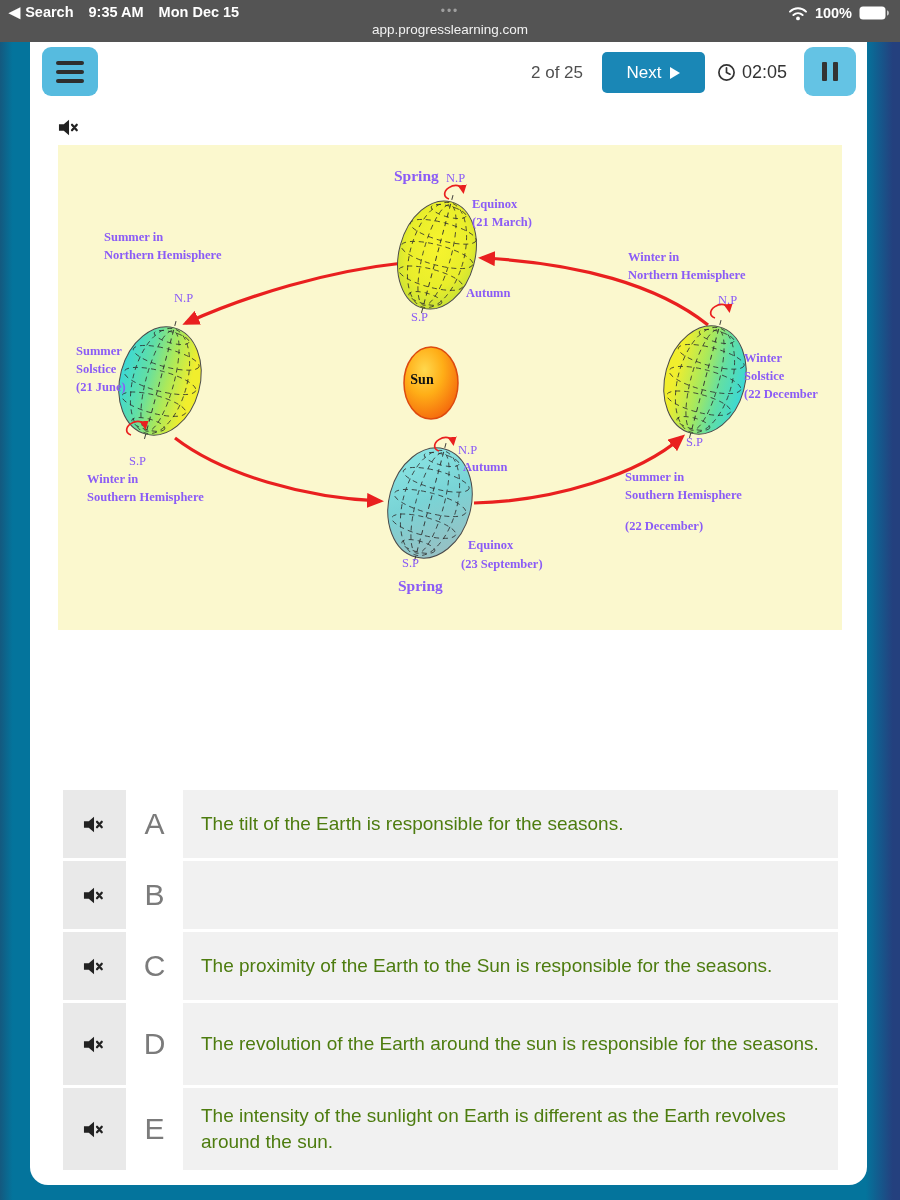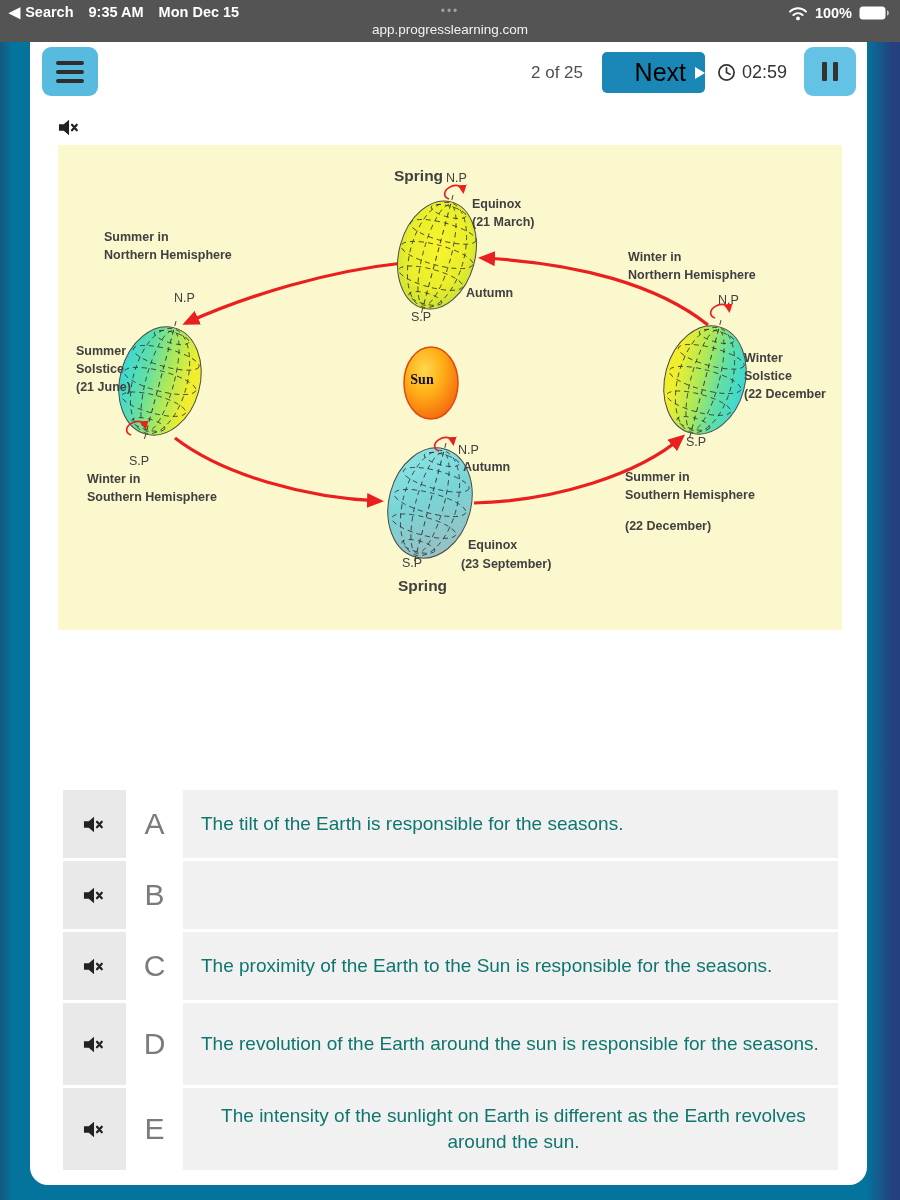--- a/index.html
+++ b/index.html
@@ -15,46 +15,46 @@
   .sb-dots { position:absolute; top:4px; left:50%; transform:translateX(-50%); color:#9f9f9f; font-size:12px; letter-spacing:2px; }
   .sb-right { position:absolute; right:10px; top:5px; display:flex; align-items:center; gap:7px; font-size:14.5px; font-weight:600; }
   .sb-url { position:absolute; top:22px; left:0; width:100%; text-align:center; font-size:13.5px; color:#f2f2f2; }
   
   .card { position:absolute; left:30px; top:42px; width:837px; height:1143px; background:#fff; border-radius:0 0 18px 18px; }
   .menu-btn { position:absolute; left:12px; top:5px; width:56px; height:49px; background:#56bbdf; border-radius:9px;
     display:flex; flex-direction:column; justify-content:center; align-items:center; gap:5px; cursor:pointer; }
   .menu-btn .bar { width:28px; height:4px; background:#2e2e2e; border-radius:2px; }
   .progress { position:absolute; left:487px; top:21px; width:80px; text-align:center; font-size:17px; color:#4f4f4f; }
   .next-btn { position:absolute; left:572px; top:10px; width:103px; height:41px; background:#1a87b6; border-radius:5px;
-    color:#000000; font-size:25px; display:flex; align-items:center; justify-content:flex-end; gap:9px; cursor:pointer; }
+    color:#ffffff; font-size:17px; display:flex; align-items:center; justify-content:center; gap:9px; cursor:pointer; }
   .play-tri { width:0; height:0; border-left:10px solid #fff; border-top:6px solid transparent; border-bottom:6px solid transparent; }
   .timer { position:absolute; left:687px; top:20px; display:flex; align-items:center; gap:6px; color:#333; font-size:18px; }
   .pause-btn { position:absolute; left:774px; top:5px; width:52px; height:49px; background:#64c3e4; border-radius:9px;
     display:flex; align-items:center; justify-content:center; gap:6px; cursor:pointer; }
   .pause-btn .pbar { width:5px; height:19px; background:#333; border-radius:1px; }
   .mute-top { position:absolute; left:28px; top:76px; cursor:pointer; }
   
   .diagram { position:absolute; left:28px; top:103px; width:784px; height:485px; background:#fbf8ce; }
   .diagram svg { position:absolute; left:0; top:0; }
   .orbit { fill:none; stroke:#e9201f; stroke-width:3.2px; }
   .grid ellipse { fill:none; stroke:#2e2e2e; stroke-width:.9px; stroke-dasharray:5 4; opacity:.85; }
   .axis { stroke:#2e2e2e; stroke-width:1px; stroke-dasharray:5 4; opacity:.9; }
-  .dlabel { position:absolute; font-family:Liberation Sans, sans-serif; font-weight:bold; color:#404040;
+  .dlabel { position:absolute; font-family:Liberation Serif, serif; font-weight:bold; color:#8b5cf6;
     font-size:12.5px; line-height:1.45; white-space:pre-line; }
   .dlabel.big { font-size:15.5px; }
   .dlabel.pole { font-weight:normal; }
   .sun-label { position:absolute; left:346px; top:227px; width:36px; text-align:center; font-family:"Liberation Serif","DejaVu Serif",serif;
     font-weight:bold; font-size:14px; color:#111; }
   
   .question { position:absolute; left:28px; top:646px; width:802px; font-size:19px; line-height:1.37; color:#3d3d3d; }
   .option { position:absolute; left:33px; width:775px; background:#f1f1f1; display:flex; align-items:stretch; cursor:pointer; }
   .opt-audio { width:63px; background:#e9e9e9; display:flex; align-items:center; justify-content:center; cursor:pointer; flex:none; }
   .opt-letter { width:57px; background:#fff; display:flex; align-items:center; justify-content:center;
     font-size:30px; color:#7b7b7b; flex:none; }
-  .opt-text { flex:1; display:flex; align-items:center; padding:0 12px 0 18px; font-size:19px; color:#0f766e; line-height:1.35;text-align:center; }
+  .opt-text { flex:1; display:flex; align-items:center; padding:0 12px 0 18px; font-size:19px; color:#4d7c0f; line-height:1.35; }
 </style>
 </head>
 <body>
 
 <div id="screen">
 
   <div class="status-bar">
     <div class="sb-left">
       <span class="sb-back">
         <span>◀</span>
@@ -89,21 +89,21 @@
     <div class="progress">2 of 25</div>
     <div class="next-btn">
       <span>Next</span>
       <span class="play-tri"></span>
     </div>
     <div class="timer">
       <svg width="19" height="19" viewBox="0 0 19 19">
         <circle cx="9.5" cy="9.5" r="7.6" fill="none" stroke="#333" stroke-width="1.7"></circle>
         <path d="M9.5 9.5 L9.5 4.8 M9.5 9.5 L13 11.2" fill="none" stroke="#333" stroke-width="1.7" stroke-linecap="round"></path>
       </svg>
-      <span>02:59</span>
+      <span>02:05</span>
     </div>
     <div class="pause-btn">
       <span class="pbar"></span>
       <span class="pbar"></span>
     </div>
 
     <div class="mute-top">
       <svg width="23" height="19" viewBox="0 0 24 19">
         <path d="M1 6.2 L6 6.2 L11.5 1.4 L11.5 17.6 L6 12.8 L1 12.8 Z" fill="#222"></path>
         <path d="M14.6 6.6 L19.6 12.4 M19.6 6.6 L14.6 12.4" stroke="#222" stroke-width="2.3" stroke-linecap="round"></path>

